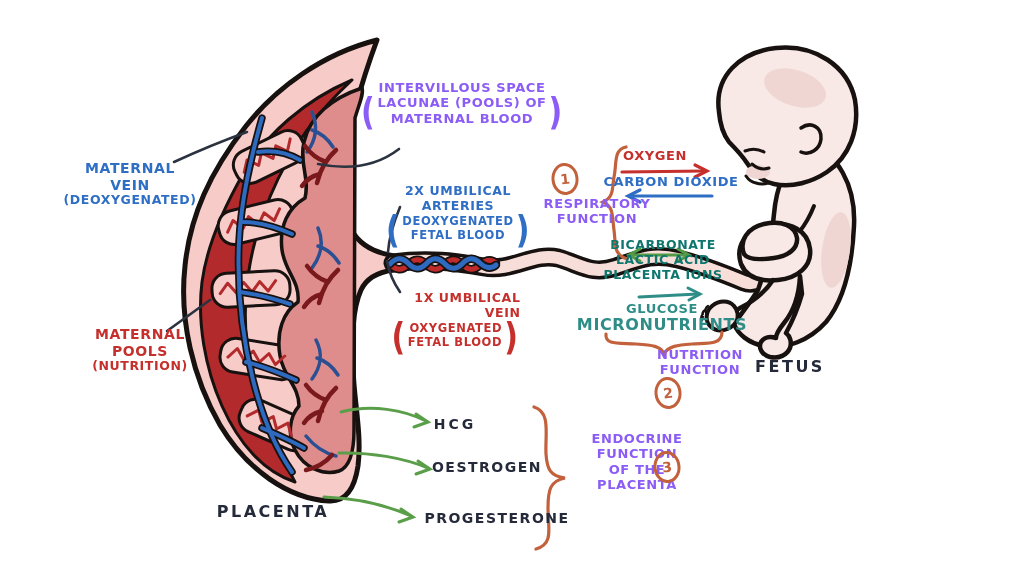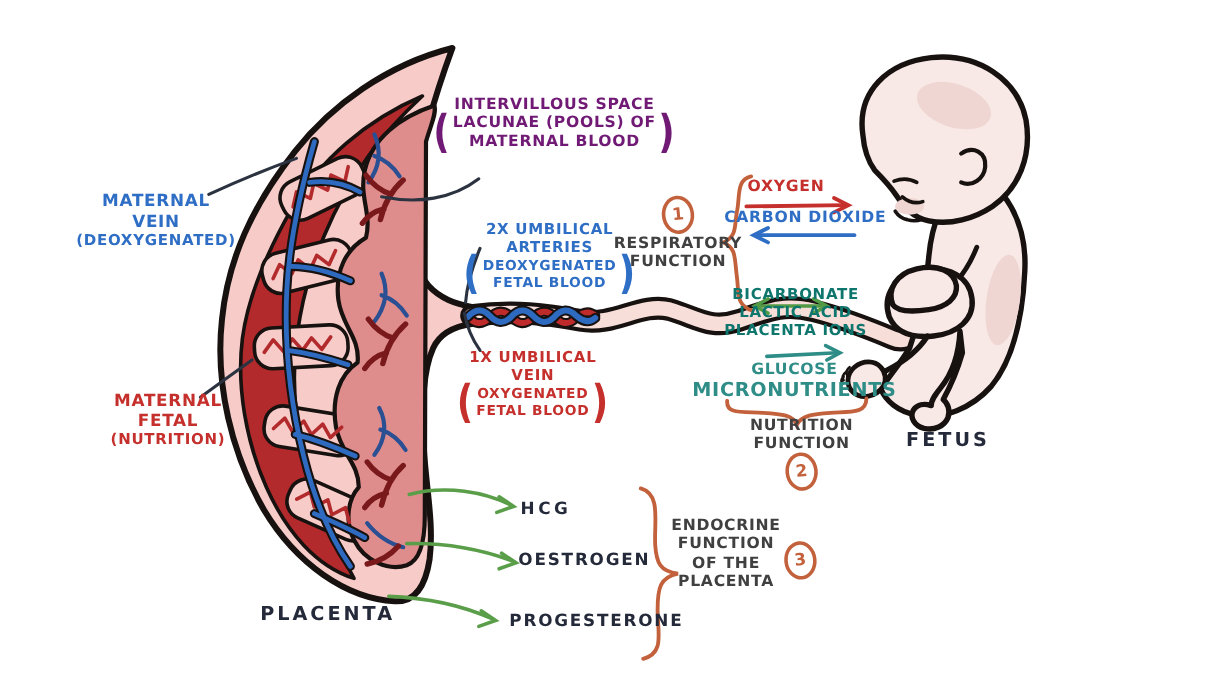--- a/index.html
+++ b/index.html
@@ -6,23 +6,23 @@
   .stage{position:relative;width:1024px;height:576px;background:#ffffff;overflow:hidden;
          font-family:"DejaVu Sans",sans-serif;}
   svg{position:absolute;left:0;top:0;}
   .lbl{position:absolute;font-weight:bold;text-align:center;line-height:1.18;
        white-space:nowrap;letter-spacing:.6px;}
   .c{transform:translateX(-50%);}
   .blue{color:#2f6ec5;}
   .red{color:#c5302c;}
   .green{color:#0f766e;margin-top:38px;}
   .teal{color:#2f8d87;}
-  .orange{color:#404040;}
+  .orange{color:#8b5cf6;margin-left:32px;}
   .navy{color:#252a3a;}
-  .black{color:#701a75;}
+  .black{color:#8b5cf6;}
   .fs14{font-size:14px;} .fs13{font-size:13px;} .fs12{font-size:12.5px;}
   .big{font-size:16px;letter-spacing:2.5px;}
   .paren-row{display:flex;align-items:center;justify-content:center;}
   .bigparen{font-size:30px;font-weight:600;transform:scaleY(1.25);padding:0 2px;line-height:1;}
   .circled{position:absolute;display:flex;align-items:center;justify-content:center;
            width:21px;height:26px;border:3px solid #c2613c;border-radius:50%;
            color:#c2613c;font-weight:bold;font-size:14px;
            transform:translateX(-50%) rotate(-6deg);}
 </style>
 </head>
@@ -196,21 +196,21 @@
 </svg>
 
 <div class="lbl c blue fs14" style="left:130px;top:160px;">
   <div>MATERNAL</div>
   <div>VEIN</div>
   <div class="fs12">(DEOXYGENATED)</div>
 </div>
 
 <div class="lbl c red fs14" style="left:140px;top:326px;">
   <div>MATERNAL</div>
-  <div>FETAL</div>
+  <div>POOLS</div>
   <div class="fs12">(NUTRITION)</div>
 </div>
 
 <div class="lbl c black fs13" style="left:462px;top:80px;">
   <div>INTERVILLOUS SPACE</div>
   <div class="paren-row">
     <span class="bigparen">(</span>
     <div>
       <div>LACUNAE (POOLS) OF</div>
       <div>MATERNAL BLOOD</div>
@@ -225,21 +225,21 @@
   <div class="paren-row" style="font-size:11.5px;">
     <span class="bigparen">(</span>
     <div>
       <div>DEOXYGENATED</div>
       <div>FETAL BLOOD</div>
     </div>
     <span class="bigparen">)</span>
   </div>
 </div>
 
-<div class="lbl c red fs12" style="left:444px;top:291px;">
+<div class="lbl c red fs12" style="left:455px;top:291px;text-align:right;">
   <div>1X UMBILICAL</div>
   <div>VEIN</div>
   <div class="paren-row" style="font-size:11.5px;">
     <span class="bigparen">(</span>
     <div>
       <div>OXYGENATED</div>
       <div>FETAL BLOOD</div>
     </div>
     <span class="bigparen">)</span>
   </div>

